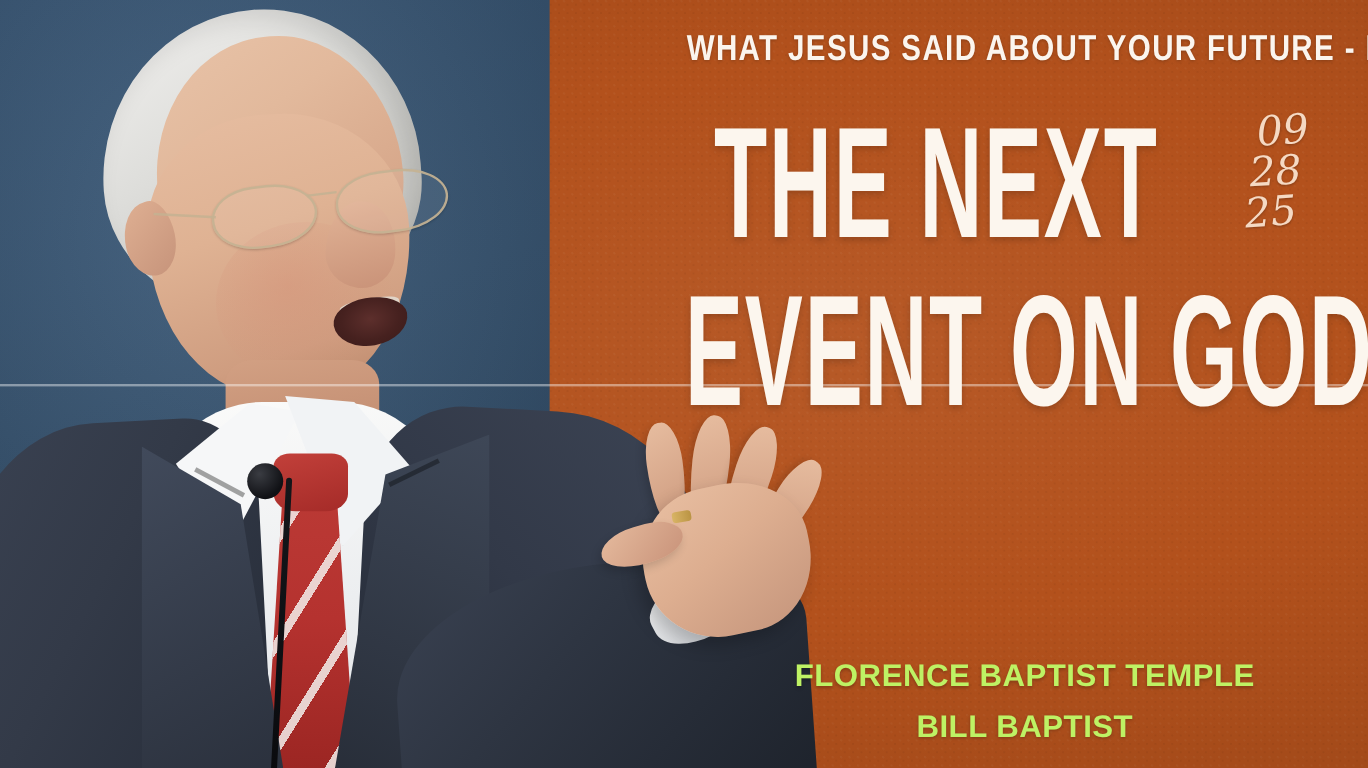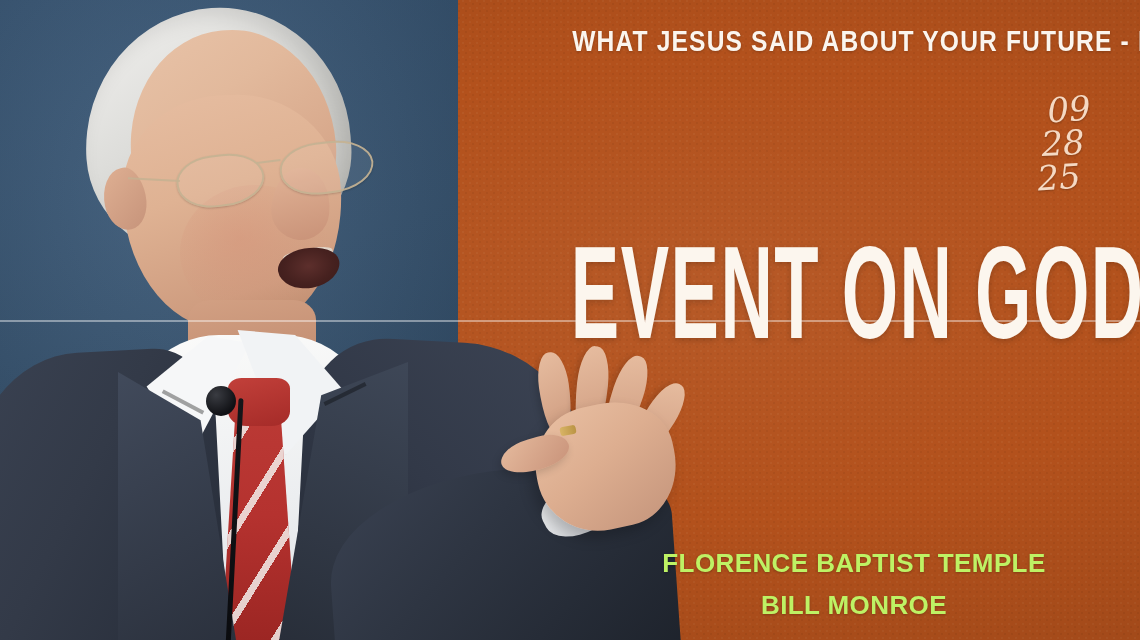--- a/index.html
+++ b/index.html
@@ -493,20 +493,23 @@
   <div class="hrule"></div>
 
   <div class="kicker">WHAT JESUS SAID ABOUT YOUR FUTURE - PT. 6</div>
 
   <div class="date">
     <div class="d1">09</div>
     <div class="d2">28</div>
     <div class="d3">25</div>
   </div>
 
+  <div class="title title-l1">
+    <span>THE NEXT</span>
+  </div>
   <div class="title title-l2">
     <span>EVENT ON GOD'S</span>
   </div>
 
   <div class="footer footer-church">FLORENCE BAPTIST TEMPLE</div>
-  <div class="footer footer-speaker">BILL MONROE</div>
+  <div class="footer footer-speaker">BILL BAPTIST</div>
 
 </div>
 
 </body></html>

